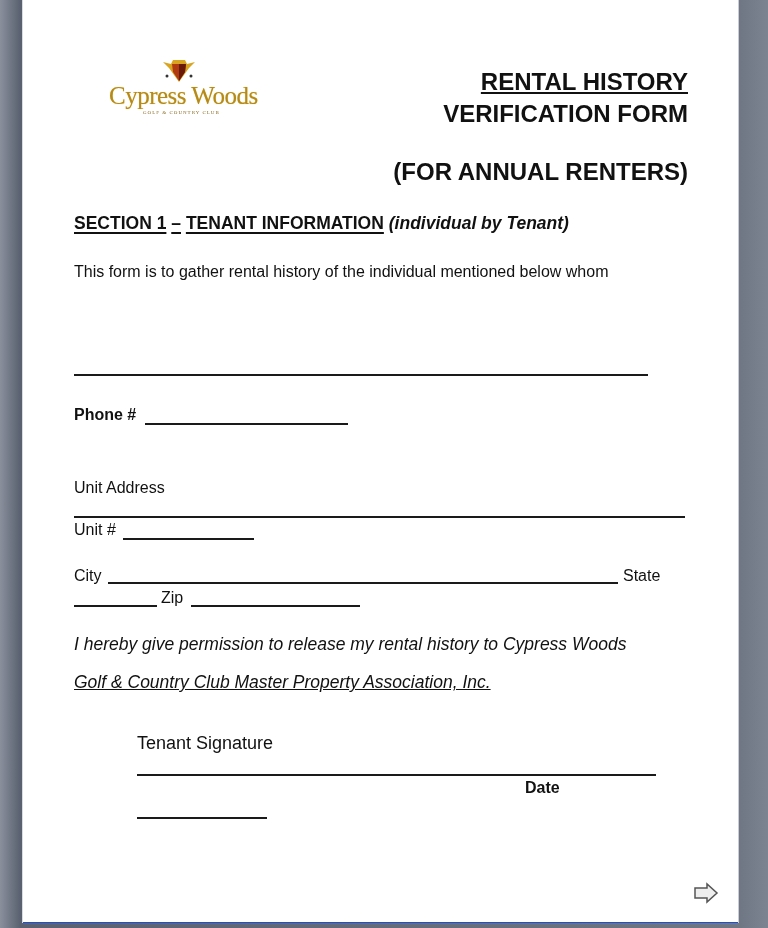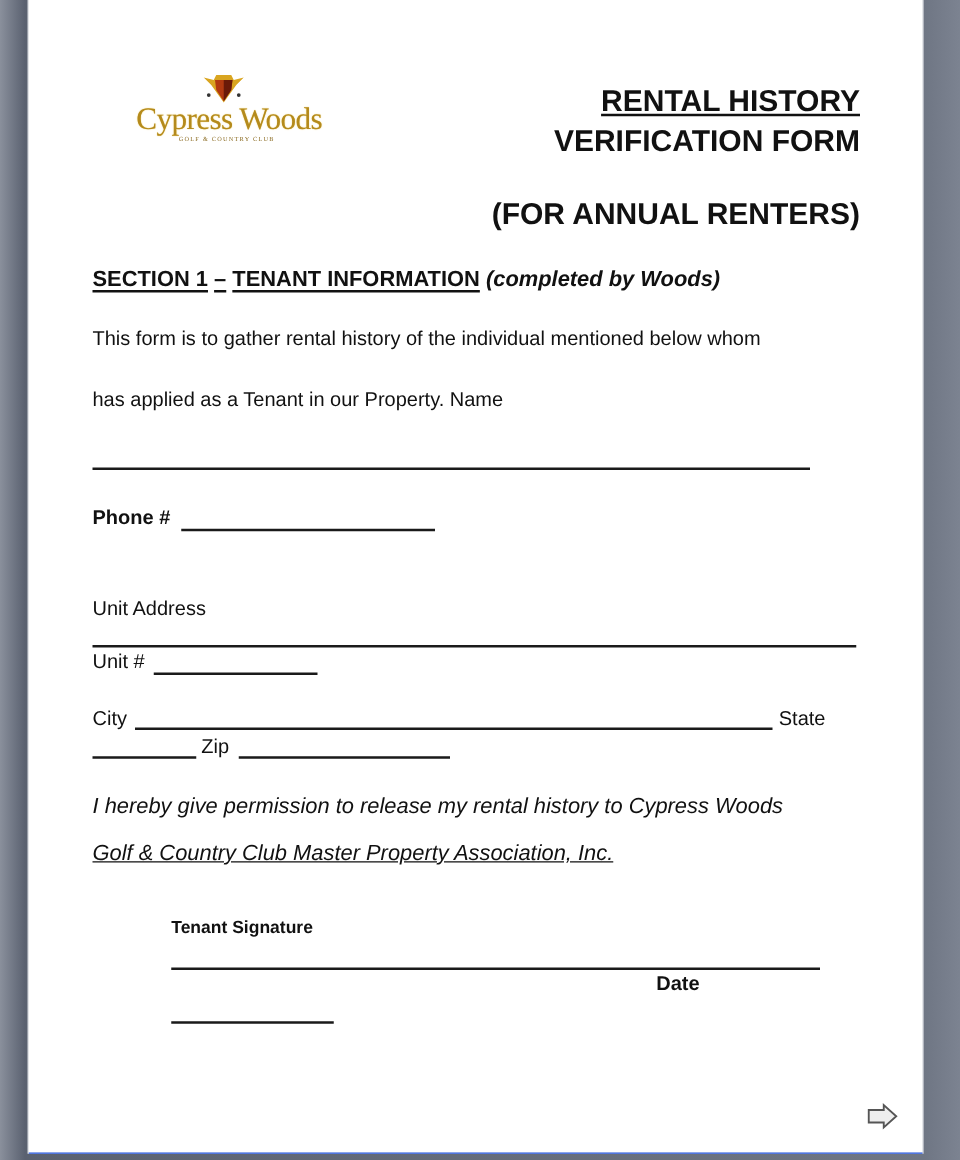--- a/index.html
+++ b/index.html
@@ -56,25 +56,24 @@
   </div>
 
   <div class="abs title" style="top:66px;text-decoration:underline;">RENTAL HISTORY</div>
   <div class="abs title" style="top:156px;">(FOR ANNUAL RENTERS)</div>
   <div class="abs title" style="top:98px;">VERIFICATION FORM</div>
 
   <div class="abs sec-head">
     <u>SECTION 1</u>
     <u>–</u>
     <u>TENANT INFORMATION</u>
-    <i>(completed by Woods)</i>
+    <i>(individual by Tenant)</i>
   </div>
 
   <div class="abs txt" style="left:51px; top:263px;">This form is to gather rental history of the individual mentioned below whom</div>
-  <div class="abs txt" style="left:51px; top:312px;">has applied as a Tenant in our Property. Name</div>
   <div class="line" style="left:51px; top:374px; width:574px;"></div>
 
   <div class="abs txt" style="left:51px; top:406px; font-weight:bold;">Phone #</div>
   <div class="line" style="left:122px; top:423px; width:203px;"></div>
 
   <div class="abs txt" style="left:51px; top:479px;">Unit Address</div>
   <div class="line" style="left:51px; top:516px; width:611px;"></div>
 
   <div class="abs txt" style="left:51px; top:521px;">Unit #</div>
   <div class="line" style="left:100px; top:538px; width:131px;"></div>
@@ -83,21 +82,21 @@
   <div class="line" style="left:85px; top:582px; width:510px;"></div>
   <div class="abs txt" style="left:600px; top:567px;">State</div>
 
   <div class="line" style="left:51px; top:605px; width:83px;"></div>
   <div class="abs txt" style="left:138px; top:589px;">Zip</div>
   <div class="line" style="left:168px; top:605px; width:169px;"></div>
 
   <div class="abs it" style="left:51px; top:634px;">I hereby give permission to release my rental history to Cypress Woods</div>
   <div class="abs it" style="left:51px; top:672px;text-decoration:underline;">Golf &amp; Country Club Master Property Association, Inc.</div>
 
-  <div class="abs" style="left:114px; top:733px; font-size:14px;font-weight:bold;">Tenant Signature</div>
+  <div class="abs" style="left:114px; top:733px; font-size:18px;">Tenant Signature</div>
   <div class="line" style="left:114px; top:774px; width:519px;"></div>
   <div class="abs txt" style="left:502px; top:779px; font-weight:bold;">Date</div>
   <div class="line" style="left:114px; top:817px; width:130px;"></div>
 
   <svg class="abs arrow" viewBox="0 0 26 22">
     <path d="M2 6 L14 6 L14 2 L24 11 L14 20 L14 16 L2 16 Z" fill="#eee" stroke="#555" stroke-width="1.5"></path>
   </svg>
 </div>
 
 </body></html>

